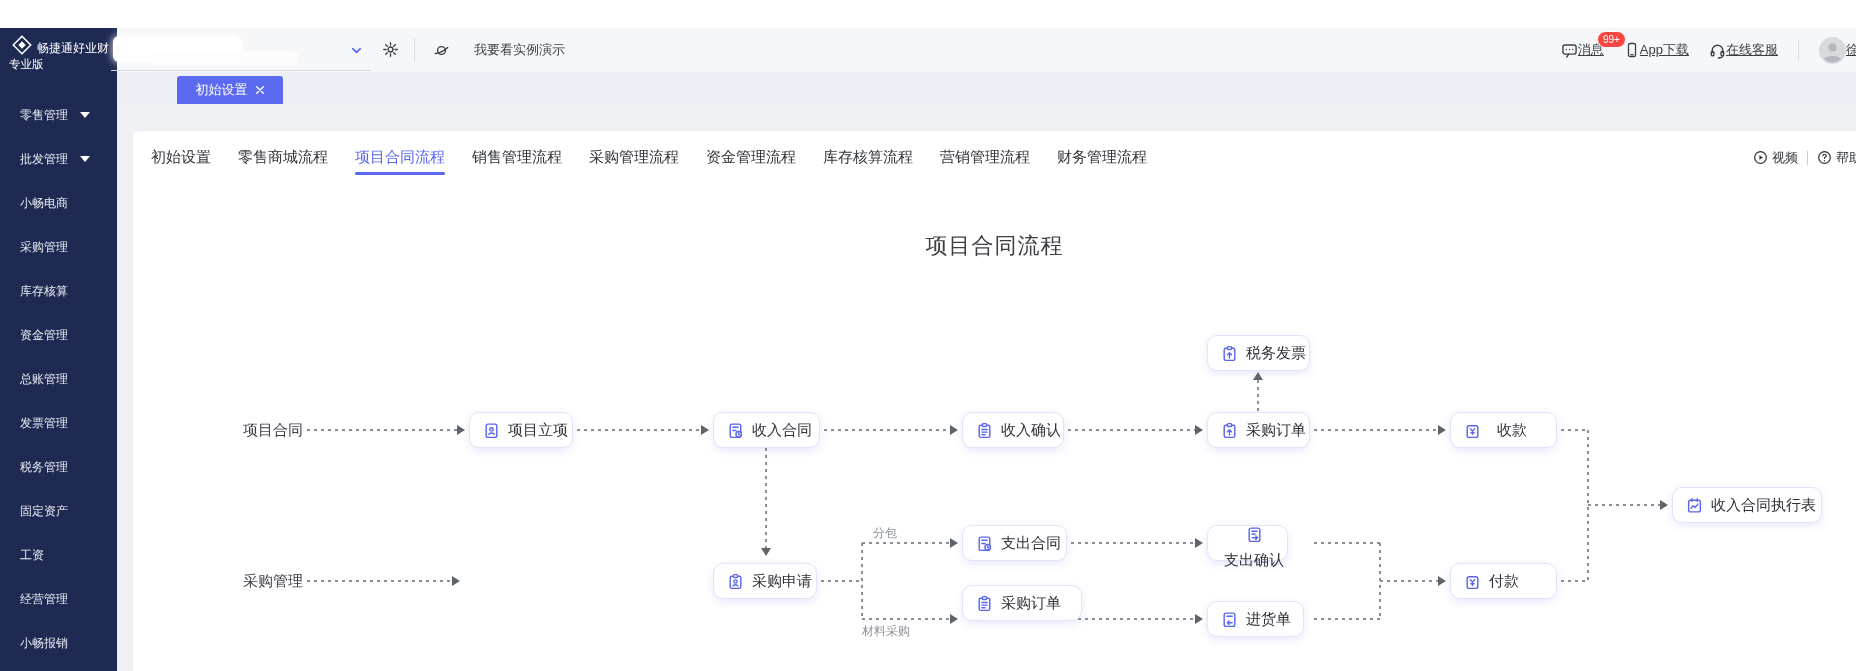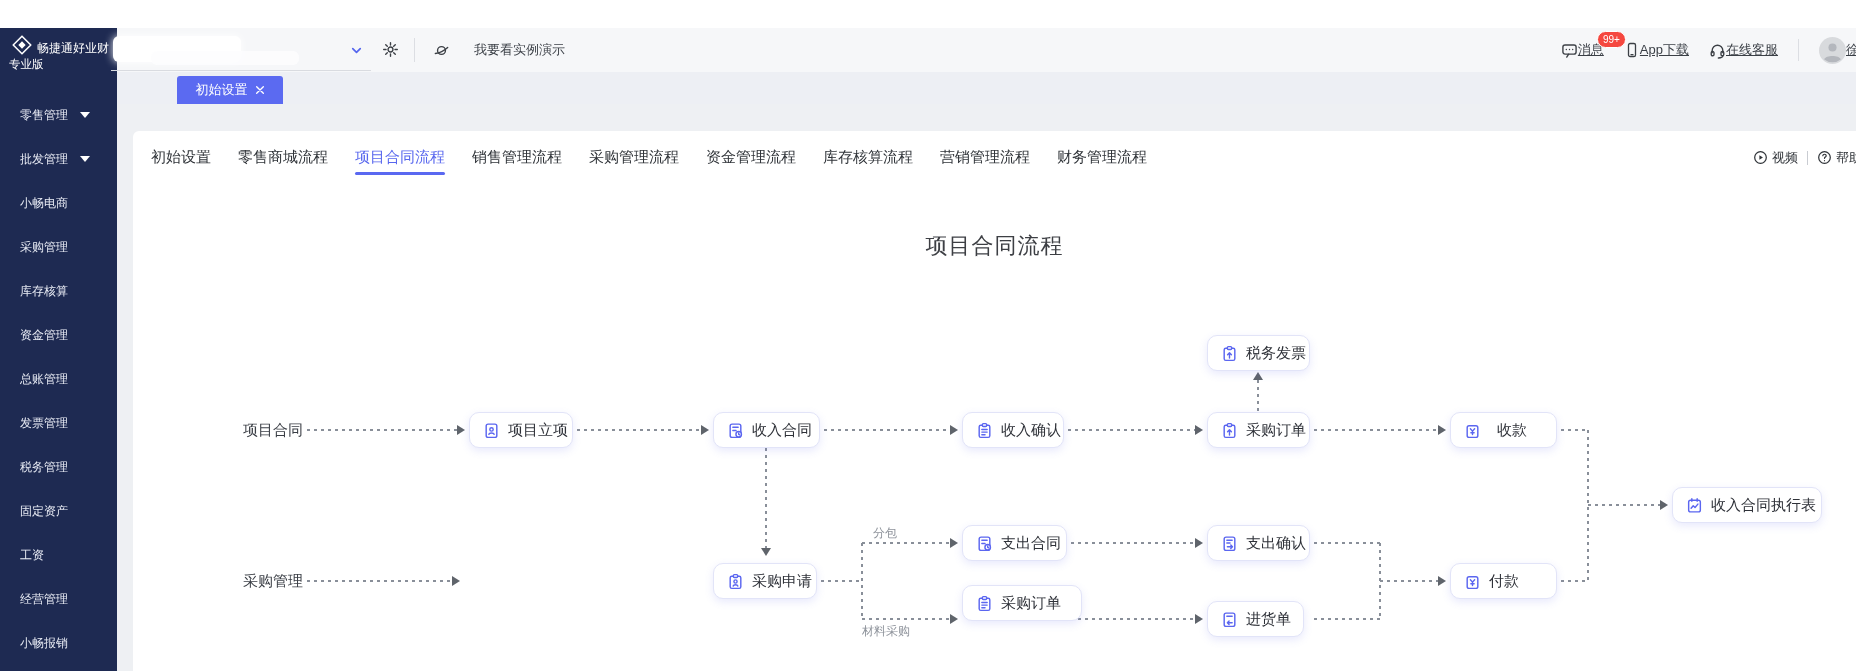--- a/index.html
+++ b/index.html
@@ -362,21 +362,21 @@
           <span style="display: flex;">
             <svg width="17" height="17" viewBox="0 0 16 16" fill="none" stroke="#5b66f0" stroke-width="1.35" stroke-linecap="round" stroke-linejoin="round">
               <rect x="3" y="2" width="10" height="12.5" rx="1.8"></rect>
               <path d="M5.5 5h5M5.5 8h3"></path>
               <circle cx="11" cy="11.5" r="2.6" fill="#fff"></circle>
               <path d="M11 10.3v1.3l.9.5"></path>
             </svg>
           </span>
           <span>支出合同</span>
         </div>
-        <div class="fnode" style="left: 1074px; top: 394px; width: 103px;">
+        <div class="fnode" style="left: 1074px; top: 394px; width: 81px; flex-direction: column;">
           <span style="display: flex;">
             <svg width="17" height="17" viewBox="0 0 16 16" fill="none" stroke="#5b66f0" stroke-width="1.35" stroke-linecap="round" stroke-linejoin="round">
               <rect x="3" y="2" width="10" height="12.5" rx="1.8"></rect>
               <path d="M5.5 5h5M5.5 7.5h3M6 11h4.3M9.2 9.4l1.6 1.6-1.6 1.6"></path>
             </svg>
           </span>
           <span>支出确认</span>
         </div>
         <div class="fnode" style="left: 829px; top: 454px; width: 120px;">
           <span style="display: flex;">

